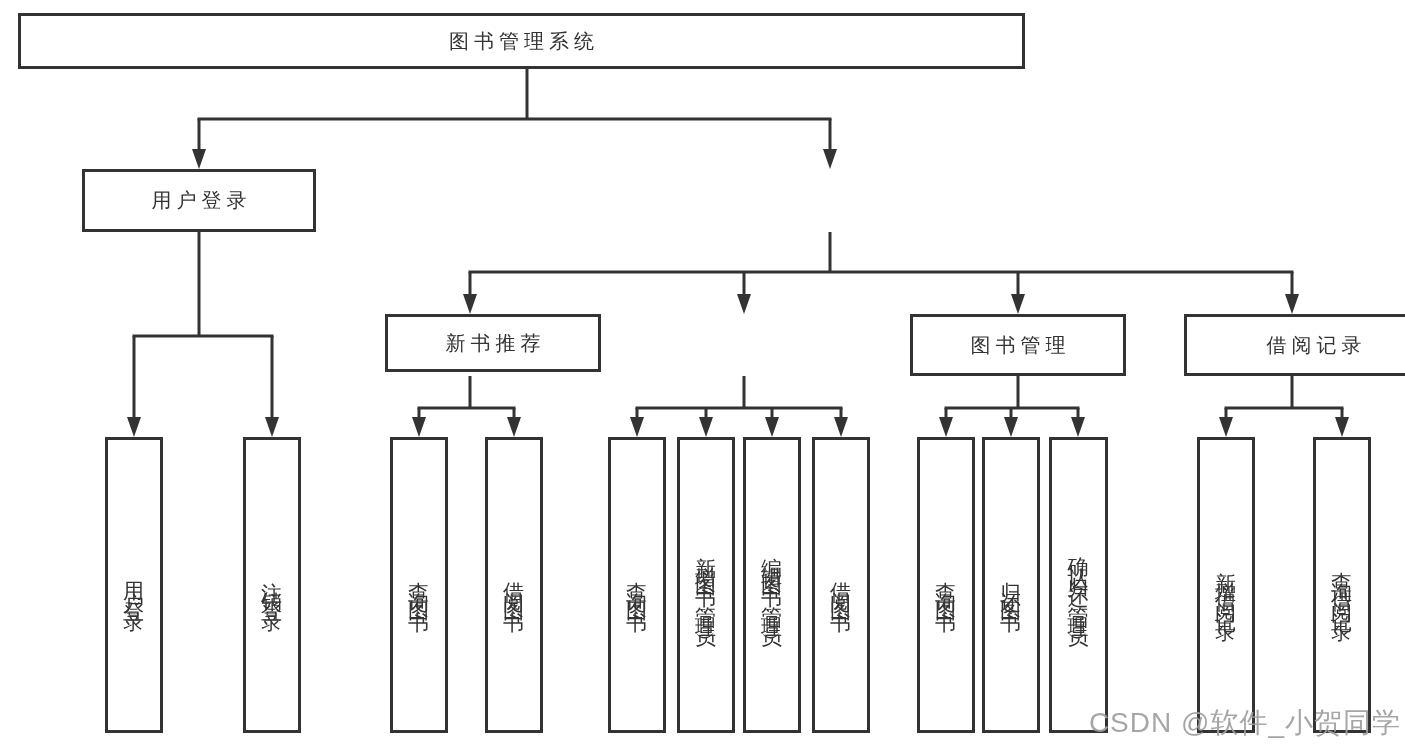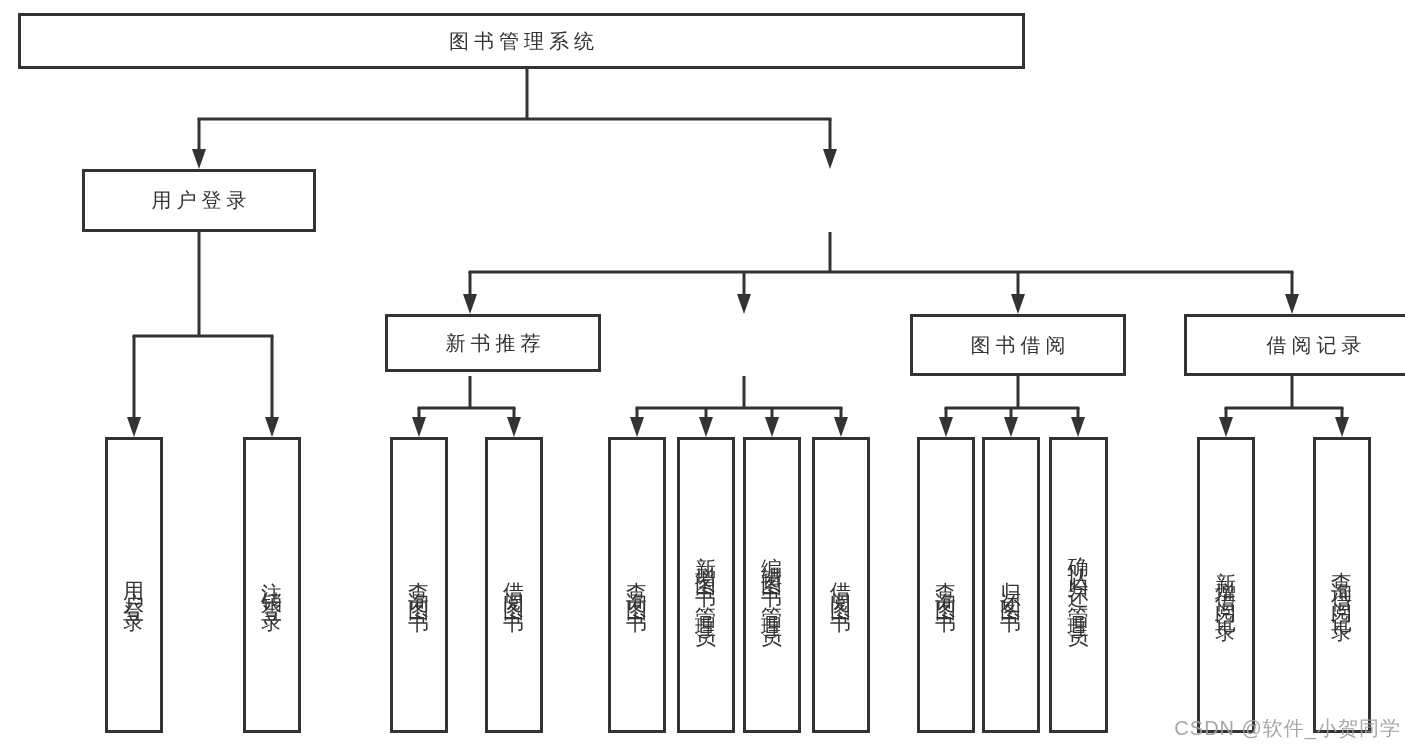--- a/index.html
+++ b/index.html
@@ -44,21 +44,21 @@
     text-orientation: mixed;
     font-size: 21px;
     line-height: 1;
     letter-spacing: 10px;
     white-space: nowrap;
   }
   #watermark {
     position: absolute;
     right: 4px;
     bottom: 5px;
-    font-size: 20px;
+    font-size: 28px;
     letter-spacing: 1px;
     color: rgba(158, 158, 158, 0.92);
     z-index: 3;
     white-space: nowrap;
   }
 </style>
 </head>
 <body>
 
 <div id="canvas">
@@ -123,21 +123,21 @@
   </div>
 
   <div class="node" style="left:82px; top:169px; width:234px; height:63px;">
     <span class="hlabel">用户登录</span>
   </div>
 
   <div class="node" style="left:362px; top:314px; width:216px; height:58px;margin-left:23px;">
     <span class="hlabel">新书推荐</span>
   </div>
   <div class="node" style="left:910px; top:314px; width:216px; height:62px;">
-    <span class="hlabel">图书借阅</span>
+    <span class="hlabel">图书管理</span>
   </div>
   <div class="node" style="left:1184px; top:314px; width:260px; height:62px;">
     <span class="hlabel">借阅记录</span>
   </div>
 
   <div class="node leaf" style="left:105px; top:437px; width:58px; height:296px;">
     <span class="vlabel">用户登录</span>
   </div>
   <div class="node leaf" style="left:243px; top:437px; width:58px; height:296px;">
     <span class="vlabel">注销登录</span>

